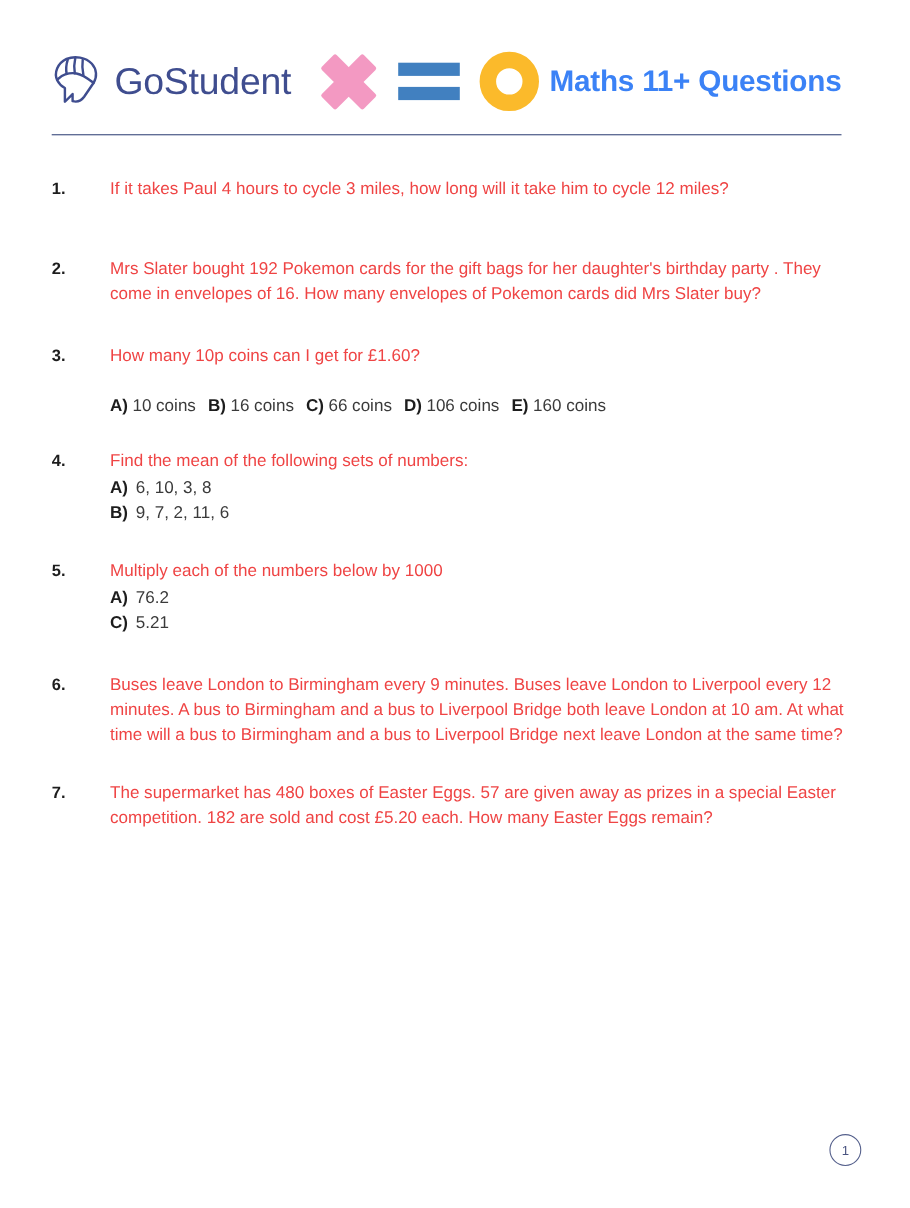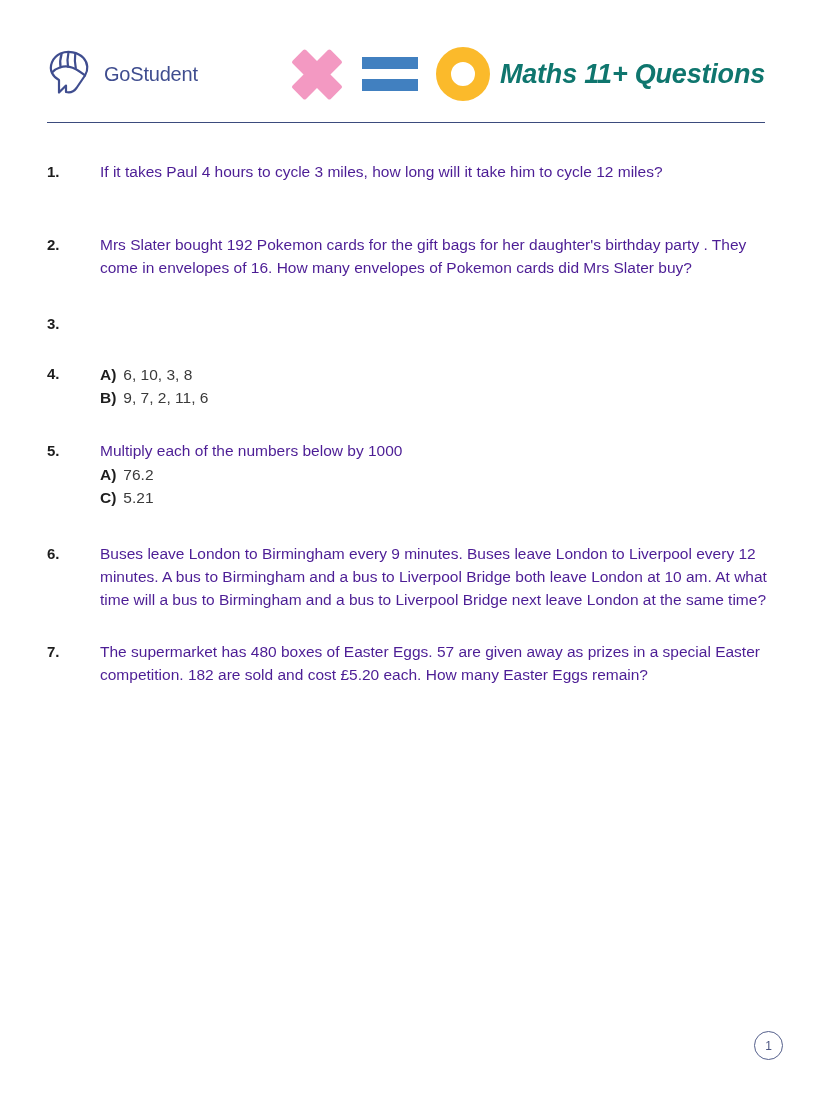--- a/index.html
+++ b/index.html
@@ -37,21 +37,21 @@
     width: 210px;
     flex: 0 0 auto;
   }
   .brand-mark {
     width: 46px;
     height: 50px;
     flex: 0 0 auto;
     display: block;
   }
   .brand-word {
-    font-size: 20px;
+    font-size: 34px;
     letter-spacing: -0.2px;
     color: #3f4d8f;
     font-weight: 400;
     white-space: nowrap;
   }
 
   .symbols {
     display: flex;
     align-items: center;
     gap: 18px;
@@ -97,24 +97,23 @@
     height: 54px;
     border-radius: 50%;
     border: 15px solid #fbba2b;
     box-sizing: border-box;
   }
 
   .doc-title {
     margin-left: auto;
     font-size: 27px;
     font-weight: bold;
-    color: #0f766e;
+    color: #3b82f6;
     letter-spacing: -0.2px;
     white-space: nowrap;
-    font-style: italic;
   }
 
   .rule {
     position: absolute;
     left: 47px;
     top: 122px;
     width: 718px;
     height: 0;
     border-top: 1.6px solid #3b4b7d;
   }
@@ -138,21 +137,21 @@
     color: #1d1d1d;
     line-height: 23px;
     padding-top: 0;
   }
   .q-body {
     flex: 1 1 auto;
   }
   .q-text {
     font-size: 15.5px;
     line-height: 23px;
-    color: #4c1d95;
+    color: #ef4444;
     max-width: 680px;
   }
   .opts-inline {
     margin-top: 23px;
     font-size: 15.5px;
     line-height: 23px;
     color: #3a3a3a;
   }
   .opts-inline .opt {
     margin-right: 11px;
@@ -236,25 +235,28 @@
       </div>
       <div class="q" style="margin-top: 50px;">
         <div class="q-num">2.</div>
         <div class="q-body">
           <div class="q-text">Mrs Slater bought 192 Pokemon cards for the gift bags for her daughter's birthday party . They come in envelopes of 16. How many envelopes of Pokemon cards did Mrs Slater buy?</div>
         </div>
       </div>
       <div class="q" style="margin-top: 33px;">
         <div class="q-num">3.</div>
         <div class="q-body">
+          <div class="q-text">How many 10p coins can I get for £1.60?</div>
+          <div class="opts-inline"><span class="opt"><b>A)</b><span class="opt-val">10 coins</span></span><span class="opt"><b>B)</b><span class="opt-val">16 coins</span></span><span class="opt"><b>C)</b><span class="opt-val">66 coins</span></span><span class="opt"><b>D)</b><span class="opt-val">106 coins</span></span><span class="opt"><b>E)</b><span class="opt-val">160 coins</span></span></div>
         </div>
       </div>
       <div class="q" style="margin-top: 27px;">
         <div class="q-num">4.</div>
         <div class="q-body">
+          <div class="q-text">Find the mean of the following sets of numbers:</div>
           <div class="opts-stack">
             <div class="opt"><b>A)</b><span class="opt-val">6, 10, 3, 8</span></div>
             <div class="opt"><b>B)</b><span class="opt-val">9, 7, 2, 11, 6</span></div>
           </div>
         </div>
       </div>
       <div class="q" style="margin-top: 30px;">
         <div class="q-num">5.</div>
         <div class="q-body">
           <div class="q-text">Multiply each of the numbers below by 1000</div>

